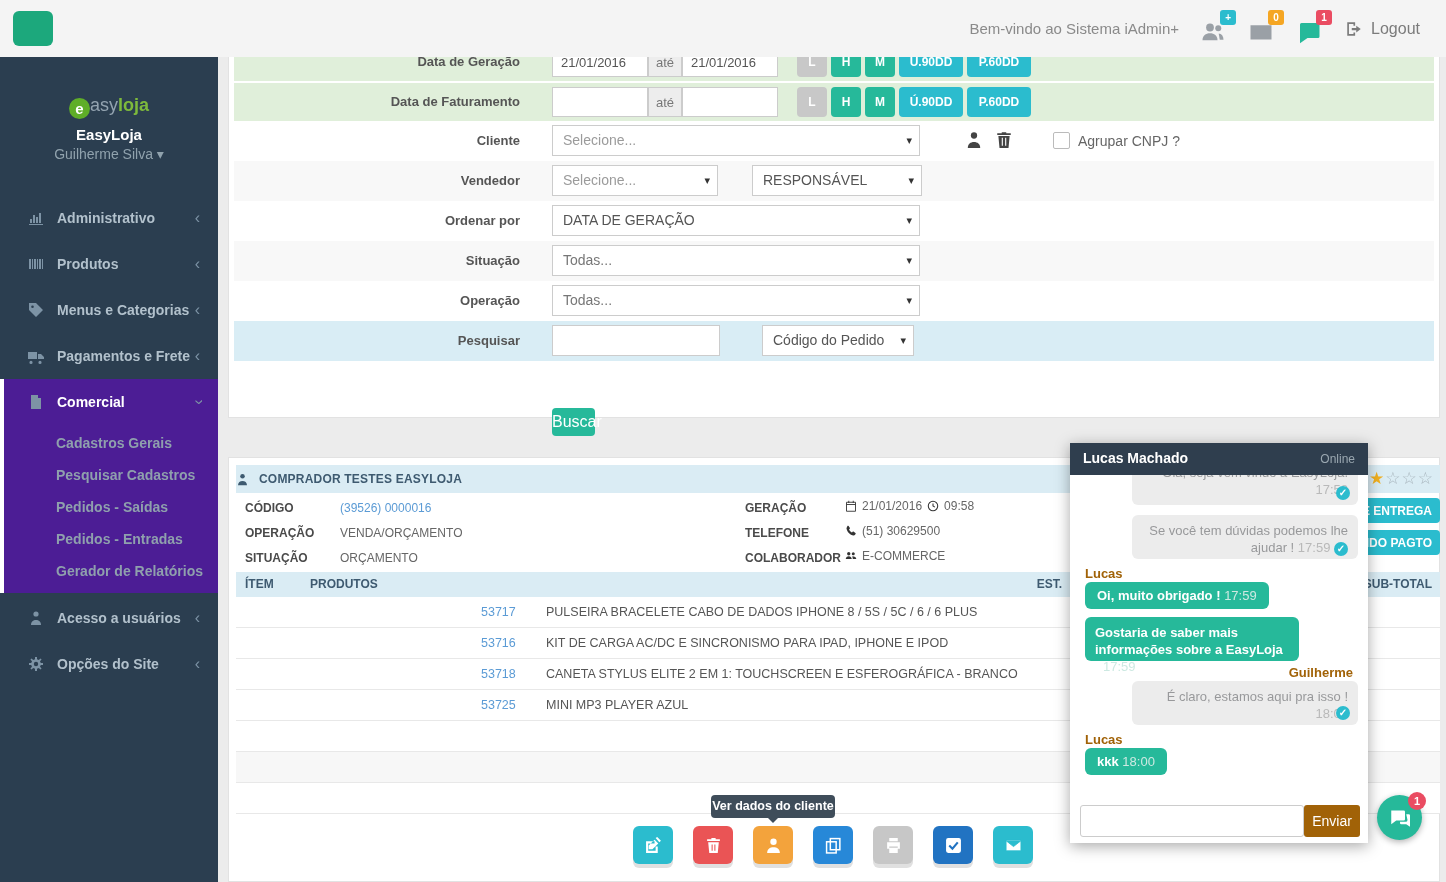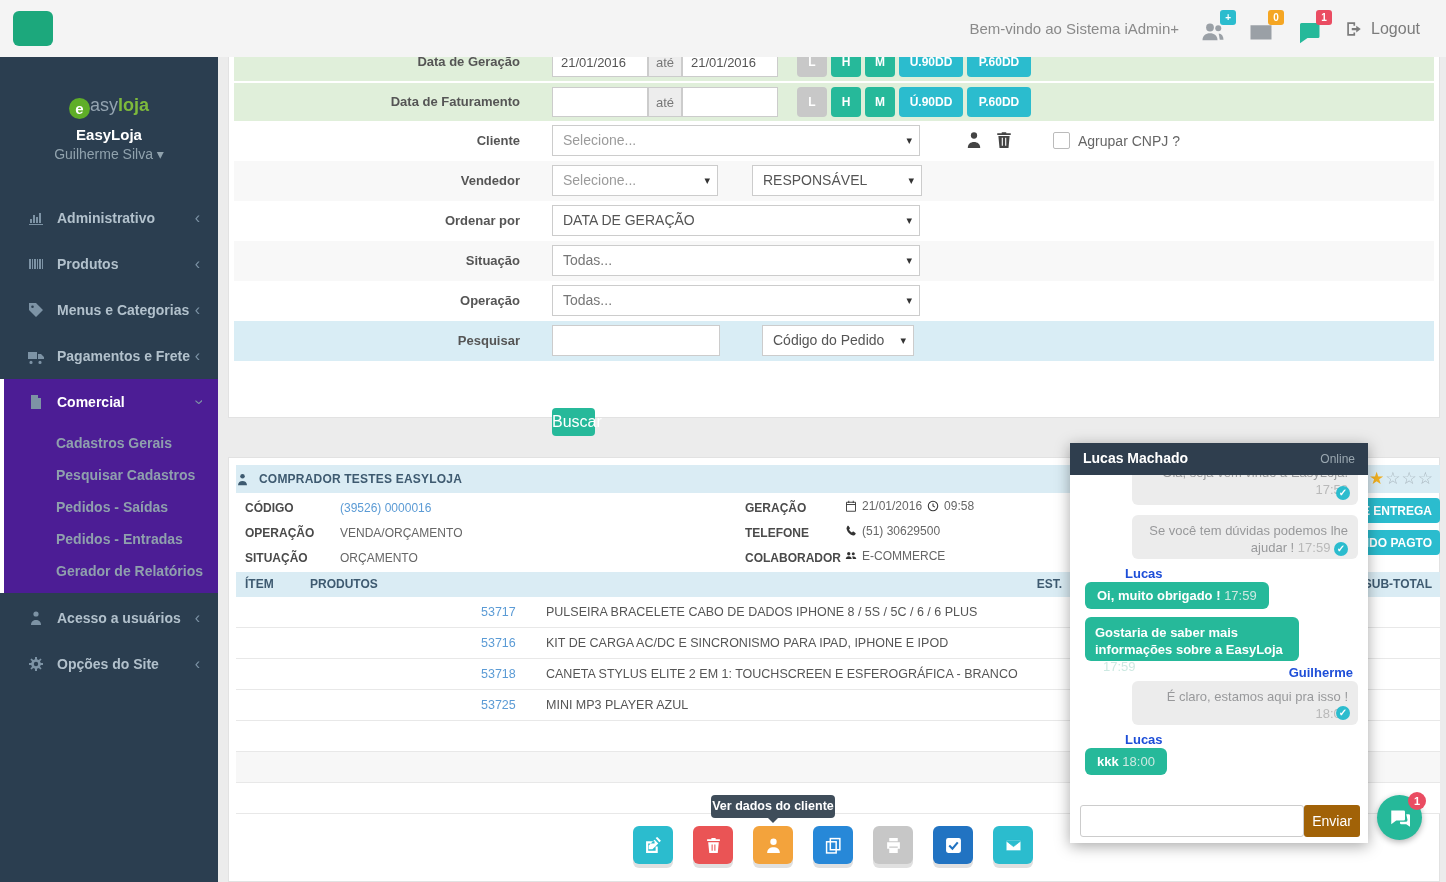--- a/index.html
+++ b/index.html
@@ -96,21 +96,21 @@
   .chat-head { position:absolute; left:0; top:0; width:298px; height:32px; background:#2f3e4e; z-index:3; }
   .chat-title { position:absolute; left:13px; top:7px; color:#fff; font-size:14px; font-weight:bold; }
   .chat-status { position:absolute; right:13px; top:9px; color:#9aa7b0; font-size:12px; }
   .bub { position:absolute; border-radius:6px; font-size:13px; padding:7px 10px; line-height:17px; }
   .bub-gray { background:#ececec; color:#98999b; text-align:right; }
   .bub-green { background:#26b99a; color:#fff; font-weight:bold; text-align:left; }
   .time-g { color:#b9b9b9; font-weight:normal; }
   .time-w { color:#cde9e2; font-weight:normal; }
   .check { display:inline-block; width:14px; height:14px; border-radius:50%; background:#2bbcce; color:#fff; font-size:10px; line-height:14px; text-align:center; font-weight:bold; }
   .check.blk { position:absolute; right:8px; bottom:5px; }
-  .sender { position:absolute; font-size:13px; font-weight:bold; color:#1d4ed8;margin-left:40px; }
+  .sender { position:absolute; font-size:13px; font-weight:bold; color:#a16207; }
   .chat-input { position:absolute; left:10px; top:362px; width:224px; height:32px; border:1px solid #ccc; border-radius:3px; padding:0 8px; font-size:13px; font-family:"Liberation Sans",sans-serif; }
   .send-btn { position:absolute; left:234px; top:362px; width:56px; height:32px; background:#a16207; border:none; border-radius:3px; color:#fff; font-size:14px; cursor:pointer; font-family:"Liberation Sans",sans-serif; }
   .chat-float { position:absolute; left:1377px; top:795px; width:45px; height:45px; border-radius:50%; background:#26b99a; border:none; cursor:pointer; z-index:50; box-shadow:0 2px 6px rgba(0,0,0,0.3); }
   .chat-float svg { width:20px; height:20px; color:#fff; display:block; margin:0 auto; }
   .float-badge { position:absolute; left:1408px; top:792px; width:18px; height:18px; border-radius:50%; background:#ea4c62; color:#fff; font-size:11px; font-weight:bold; text-align:center; line-height:18px; z-index:51; }
 </style>
 </head>
 <body>
 
 <div class="screen">

